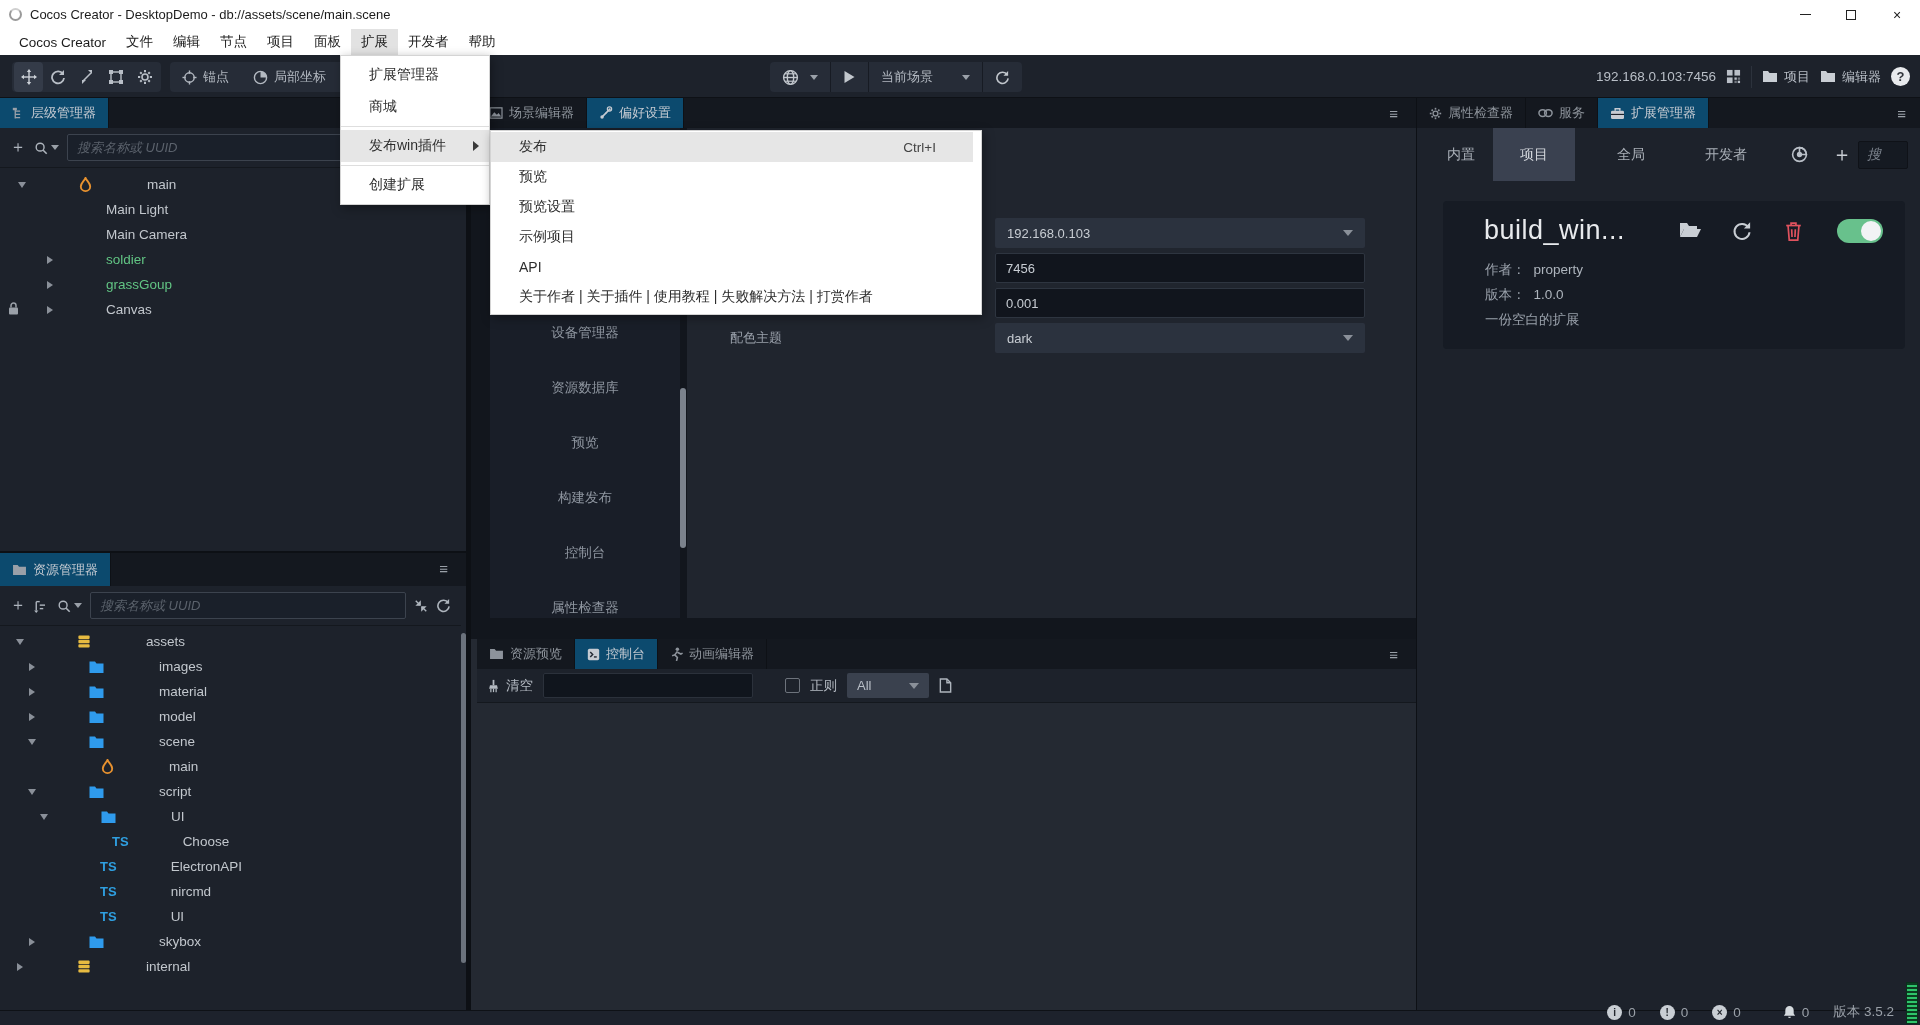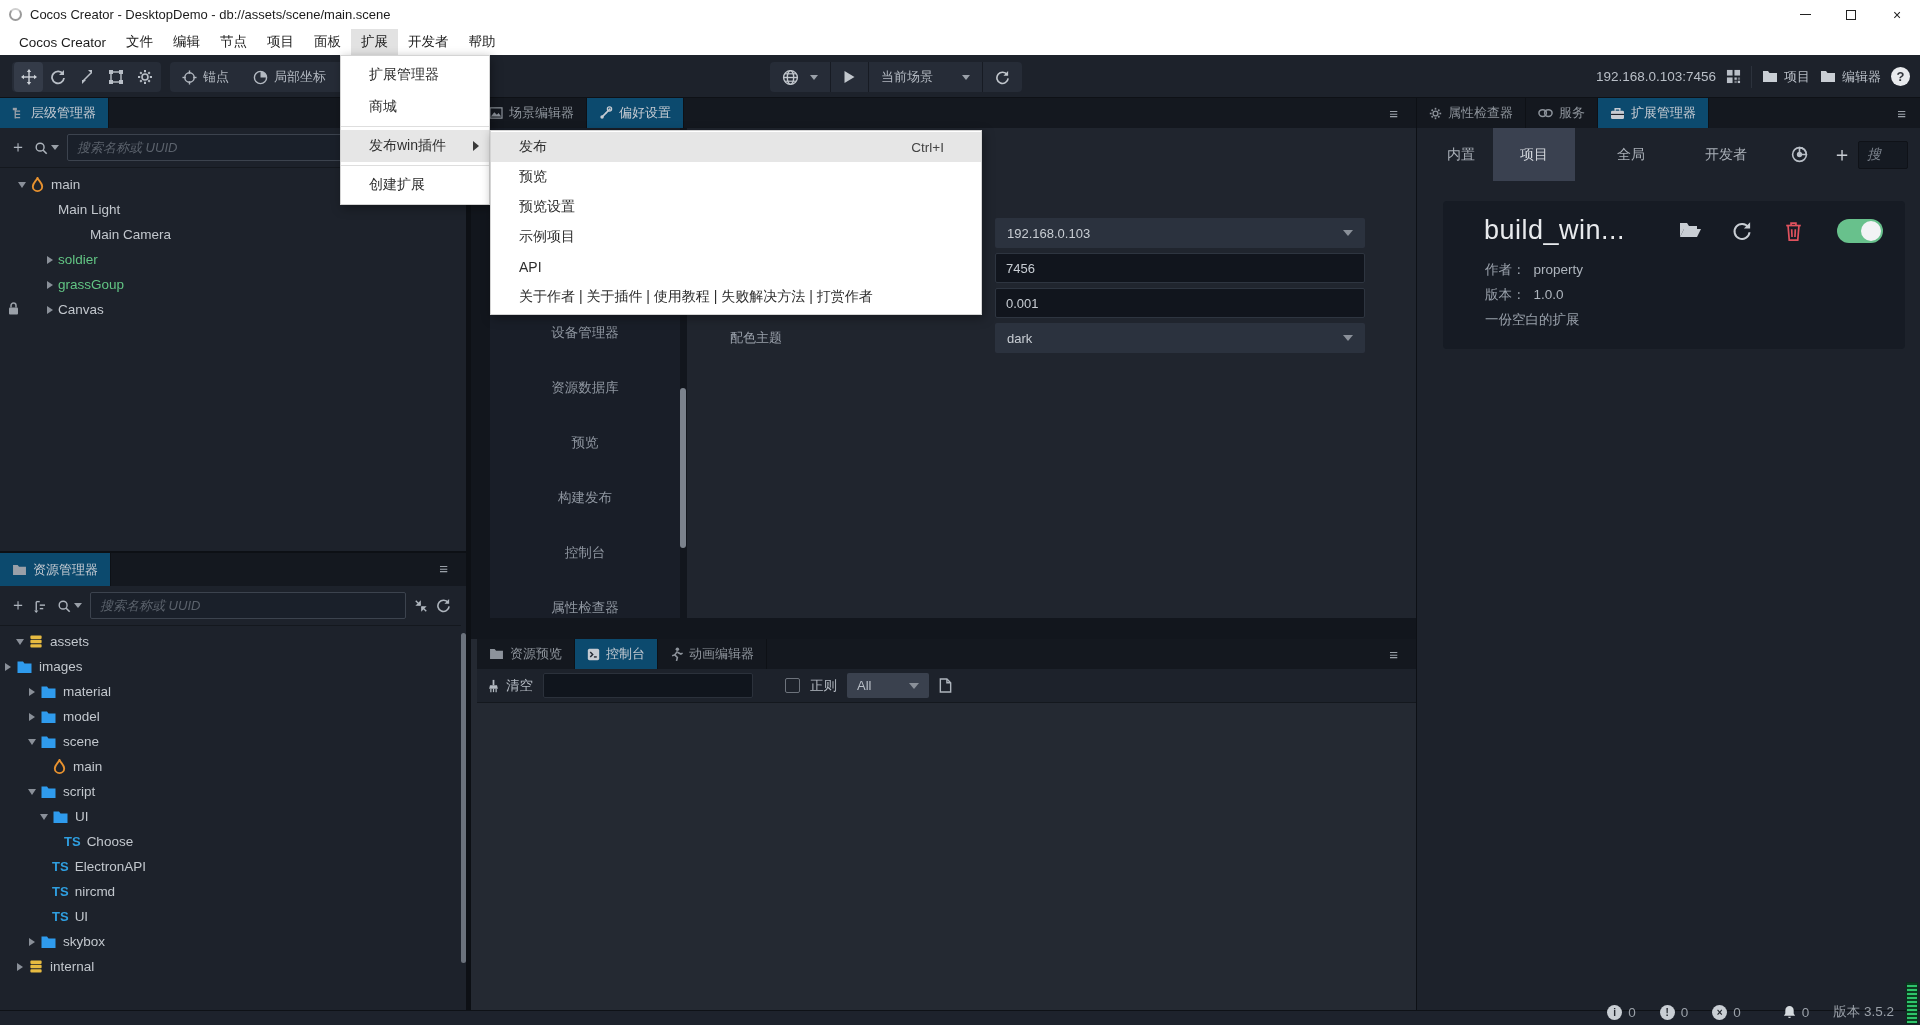--- a/index.html
+++ b/index.html
@@ -52,21 +52,21 @@
     border-right:5px solid #0d1015; }
   #assets { position:absolute; left:0; top:551px; width:471px; height:459px; background:#1d222b;
     border-right:5px solid #0d1015; border-top:2px solid #0d1015; }
   .searchrow { position:absolute; left:0; right:5px; height:40px; background:#1d222b;
     display:flex; align-items:center; gap:8px; padding:0 10px; border-bottom:1px solid #14181e; }
   .mini-btn { color:#aeb5bd; font-size:16px; display:flex; align-items:center; }
   .search-input { flex:1; height:27px; background:#1a202a; border:1px solid #3c434e; border-radius:2px;
     color:#c6cbd1; font-style:italic; font-size:13px; padding:0 9px; outline:none; }
   .search-input::placeholder { color:#5b626c; font-style:italic; }
   .tree { position:absolute; left:0; right:5px; overflow:hidden; }
-  .tree-row { position:relative; height:25px; display:flex; align-items:center; color:#c2c7cd; font-size:13.5px; }
+  .tree-row { position:relative; height:25px; display:flex; align-items:center; color:#c2c7cd; font-size:13.5px;gap:48px; }
   .tree-row .slot { width:16px; display:flex; justify-content:center; flex:none; }
   .tree-row .nicon { display:flex; align-items:center; margin-right:6px; flex:none; }
   .tree-row .lbl.green { color:#62c584; }
   .chev-d { width:0; height:0; border-left:4.5px solid transparent; border-right:4.5px solid transparent; border-top:6px solid #8a9099; }
   .chev-r { width:0; height:0; border-top:4.5px solid transparent; border-bottom:4.5px solid transparent; border-left:6px solid #8a9099; }
   .ts-badge { color:#2f9fe0; font-weight:bold; font-size:13px; letter-spacing:0; }
   .lock-abs { position:absolute; left:8px; top:5px; }
   #assets-scrollbar { position:absolute; right:0px; top:80px; width:5px; height:330px; background:#6b727c; border-radius:3px; }
 
   
@@ -122,21 +122,21 @@
   #meter { position:absolute; right:2px; bottom:1px; width:12px; height:42px; border:1px solid #0a301b;
     background:repeating-linear-gradient(to top,#2ec46a 0 2px,#0d3d22 2px 4px); }
 
   
   .wmenu { position:absolute; background:#ffffff; border:1px solid #d4d4d4; box-shadow:2px 3px 10px rgba(0,0,0,.35); z-index:100; }
   #ext-menu { left:340px; top:55px; width:150px; padding:3px 0; }
   .menu-item { height:32px; display:flex; align-items:center; padding:0 12px 0 28px; color:#2e2e2e; font-size:14px; position:relative; }
   .menu-item.hl { background:#e6e6e6; }
   .menu-sep { height:1px; background:#dedede; margin:3px 0; }
   .menu-arrow { position:absolute; right:10px; width:0; height:0; border-top:5px solid transparent; border-bottom:5px solid transparent; border-left:6px solid #3a3a3a; }
-  #sub-menu { left:490px; top:130px; width:492px; padding:1px 0 2px 0; }
+  #sub-menu { left:490px; top:130px; width:492px; padding:1px 8px 2px 0; }
   .smenu-item { height:30px; display:flex; align-items:center; padding:0 37px 0 28px; color:#2e2e2e; font-size:14px; justify-content:space-between; }
   .smenu-item.hl { background:#e6e6e6; }
   .shortcut { color:#444; font-size:13.5px; }
 
   svg { display:block; }
 </style>
 </head>
 <body>
 
 <div id="titlebar">
@@ -341,21 +341,21 @@
           <svg width="15" height="15" viewBox="0 0 16 16">
             <path d="M8 1C9.5 4.5 13 6.5 13 10a5 5 0 1 1-10 0C3 6.5 6.5 4.5 8 1Z" fill="none" stroke="#e8922f" stroke-width="2"></path>
           </svg>
         </span>
         <span class="lbl">main</span>
       </div>
       <div class="tree-row" style="padding-left: 42px;">
         <span class="slot"></span>
         <span class="lbl">Main Light</span>
       </div>
-      <div class="tree-row" style="padding-left: 42px; margin-left: 32px;">
+      <div class="tree-row" style="padding-left: 42px;">
         <span class="slot"></span>
         <span class="lbl">Main Camera</span>
       </div>
       <div class="tree-row" style="padding-left: 42px;">
         <span class="slot">
           <span class="chev-r"></span>
         </span>
         <span class="lbl green">soldier</span>
       </div>
       <div class="tree-row" style="padding-left: 42px;">
@@ -436,21 +436,21 @@
           <svg width="16" height="15" viewBox="0 0 16 16">
             <g fill="#e7bb41">
               <rect x="2" y="1.6" width="12" height="3.6" rx="1"></rect>
               <rect x="2" y="6.2" width="12" height="3.6" rx="1"></rect>
               <rect x="2" y="10.8" width="12" height="3.6" rx="1"></rect>
             </g>
           </svg>
         </span>
         <span class="lbl">assets</span>
       </div>
-      <div class="tree-row" style="">
+      <div class="tree-row" style="padding-left: 24px;">
         <span class="slot">
           <span class="chev-r"></span>
         </span>
         <span class="nicon">
           <svg width="17" height="14" viewBox="0 0 16 14">
             <path d="M1 1.5h5.5L8 3.5h7V13H1Z" fill="#2f9bed"></path>
           </svg>
         </span>
         <span class="lbl">images</span>
       </div>

